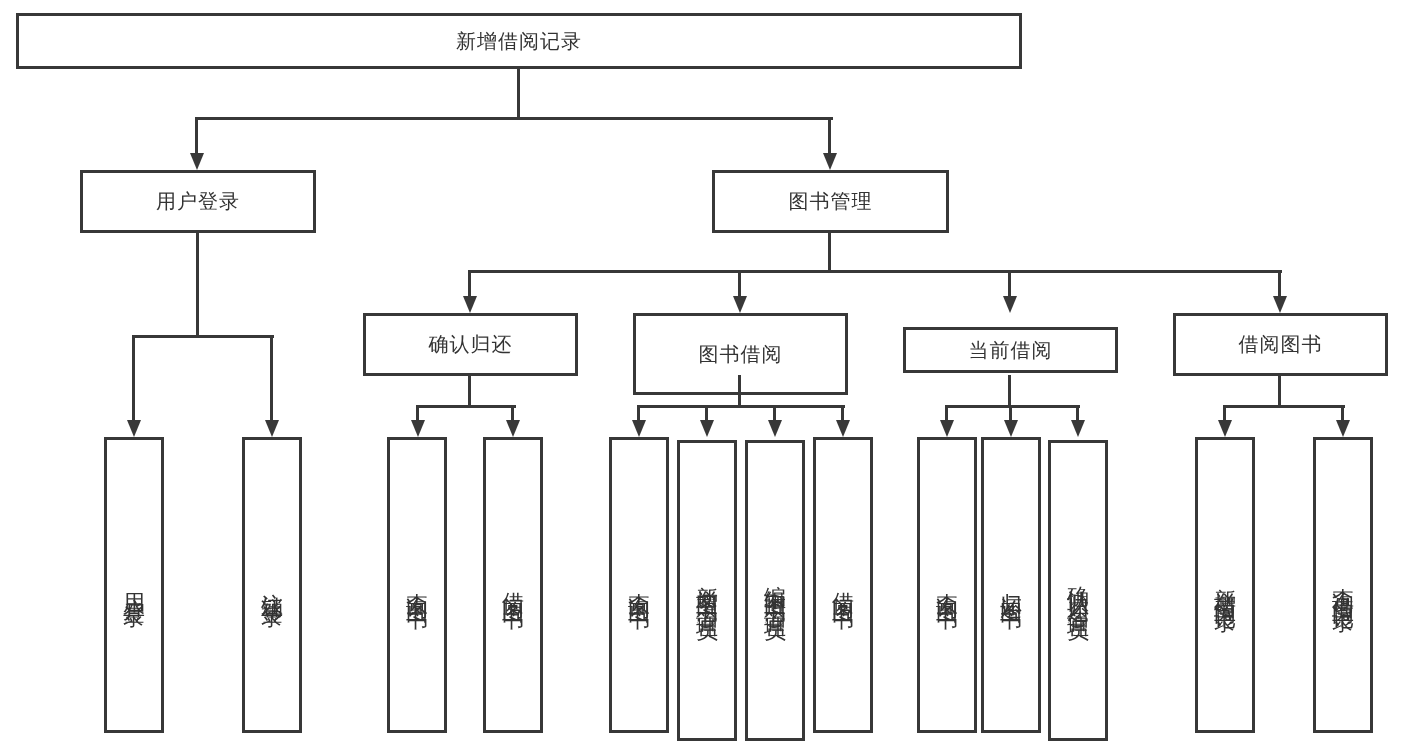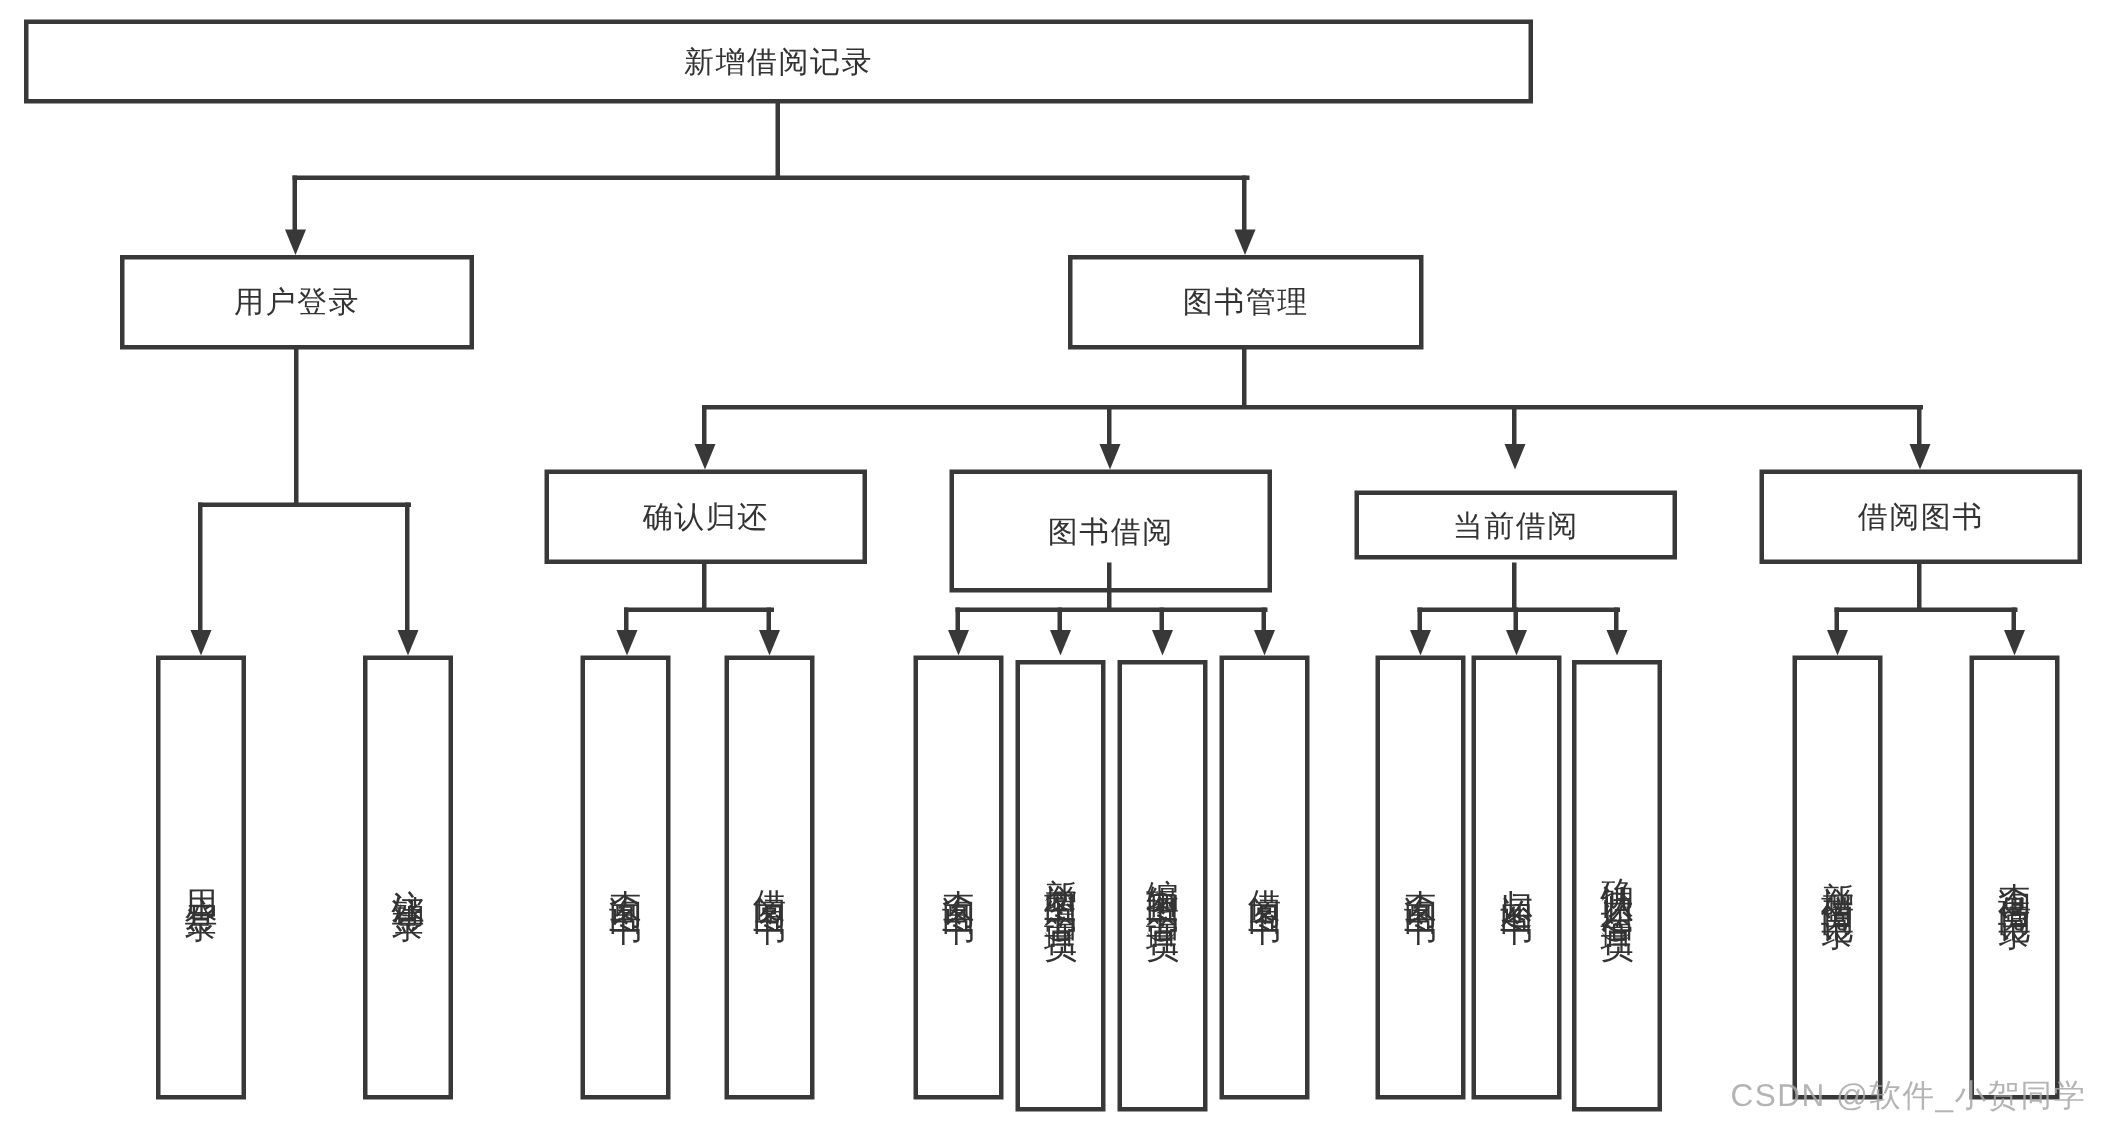--- a/index.html
+++ b/index.html
@@ -140,15 +140,14 @@
   <div class="vl" style="left:1076px;top:405px;height:18px;"></div>
   <div class="arrow" style="left:1071px;top:420px;"></div>
 
   <div class="vl" style="left:1278px;top:375px;height:32px;"></div>
   <div class="hl" style="left:1223px;top:405px;width:122px;"></div>
   <div class="vl" style="left:1223px;top:405px;height:18px;"></div>
   <div class="arrow" style="left:1218px;top:420px;"></div>
   <div class="vl" style="left:1341px;top:405px;height:18px;"></div>
   <div class="arrow" style="left:1336px;top:420px;"></div>
 
-  <div class="watermark">CSDN @软件_小贺同学</div>
 
 </div>
 
 </body></html>

